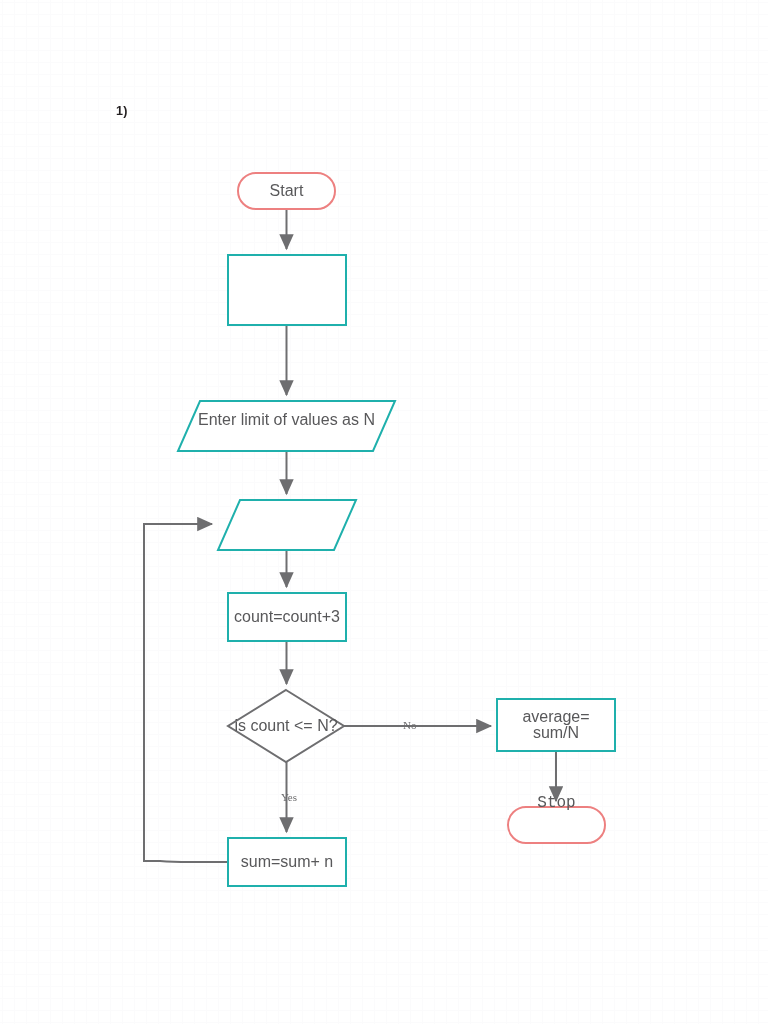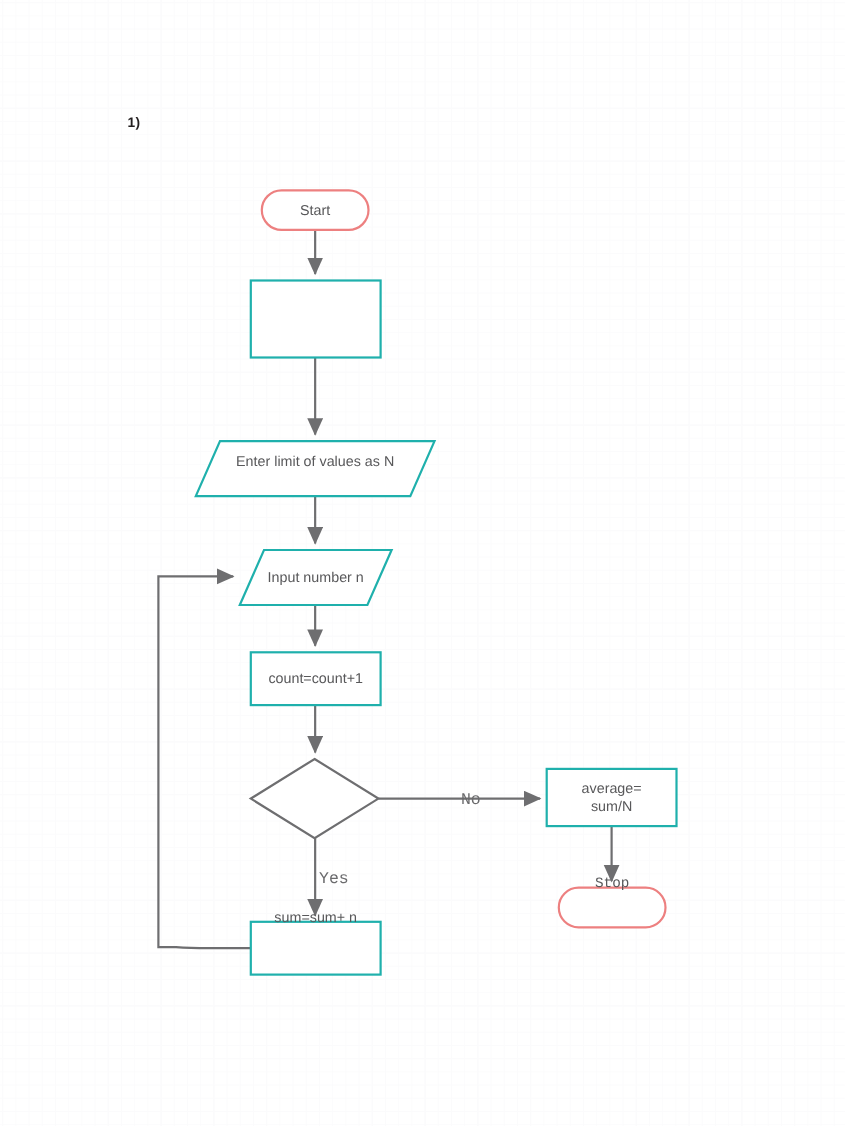--- a/index.html
+++ b/index.html
@@ -49,33 +49,33 @@
     height: 1024px;
   }
 
   .node-text {
     position: absolute;
     display: flex;
     align-items: center;
     justify-content: center;
     text-align: center;
     color: #58585a;
-    font-size: 13px;
+    font-size: 16px;
     line-height: 16px;
     font-family: "Liberation Sans", sans-serif;
     pointer-events: none;
     white-space: pre-line;
   }
 
   .edge-label {
     position: absolute;
     color: #6b6b6d;
-    font-size: 15px;
-    font-family: Liberation Mono, monospace;
-    text-align: right;
+    font-size: 11px;
+    font-family: Liberation Serif, serif;
+    text-align: left;
   }
 </style>
 </head>
 <body>
 
 <div id="page">
 
   <div id="question-label">1)</div>
 
   <svg id="flow-svg" viewBox="0 0 768 1024" xmlns="http://www.w3.org/2000/svg">
@@ -123,29 +123,29 @@
     <rect x="508" y="807" width="97" height="36" rx="18" ry="18" fill="#ffffff" stroke="#ED8080" stroke-width="2"></rect>
 
     <rect x="228" y="838" width="118" height="48" fill="#ffffff" stroke="#1FB0AC" stroke-width="2"></rect>
   </svg>
 
   <div class="node-text" style="left:238px; top:173px; width:97px; height:36px;">Start</div>
 
 
   <div class="node-text" style="left:178px; top:401px; width:217px; height:38px;text-align:center;">Enter limit of values as N</div>
 
-  <div class="node-text" style="left:218px; top:500px; width:138px; height:50px;">Input number n</div>
 
-  <div class="node-text" style="left:228px; top:593px; width:118px; height:48px;">count=count+1</div>
+  <div class="node-text" style="left:228px; top:593px; width:118px; height:48px;">count=count+3</div>
 
+  <div class="node-text" style="left:222px; top:690px; width:128px; height:72px;">is count &lt;= N?</div>
 
   <div class="node-text" style="left:497px; top:699px; width:118px; height:52px;">average=
 sum/N</div>
 
   <div class="node-text" style="left:508px; top:785px; width:97px; height:36px;font-family:Liberation Mono, monospace;">Stop</div>
 
-  <div class="node-text" style="left:228px; top:810px; width:118px; height:48px;">sum=sum+ n</div>
+  <div class="node-text" style="left:228px; top:838px; width:118px; height:48px;">sum=sum+ n</div>
 
   <div class="edge-label" style="left:403px; top:719px; width:34px;">No</div>
 
   <div class="edge-label" style="left:281px; top:791px; width:36px;">Yes</div>
 
 </div>
 
 </body></html>

